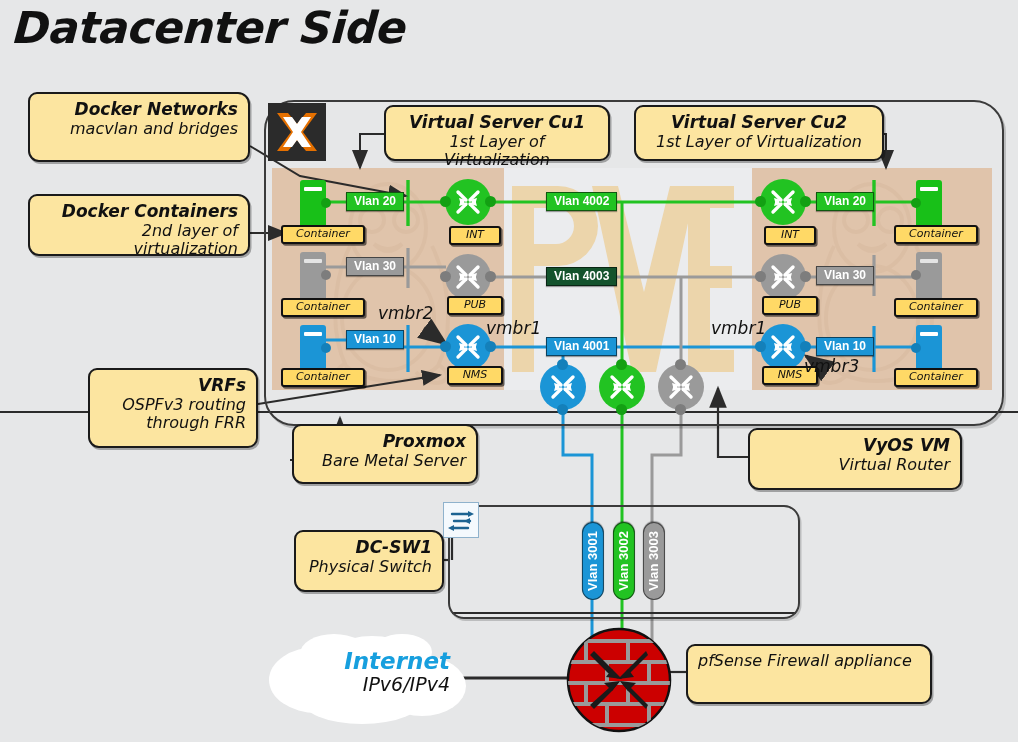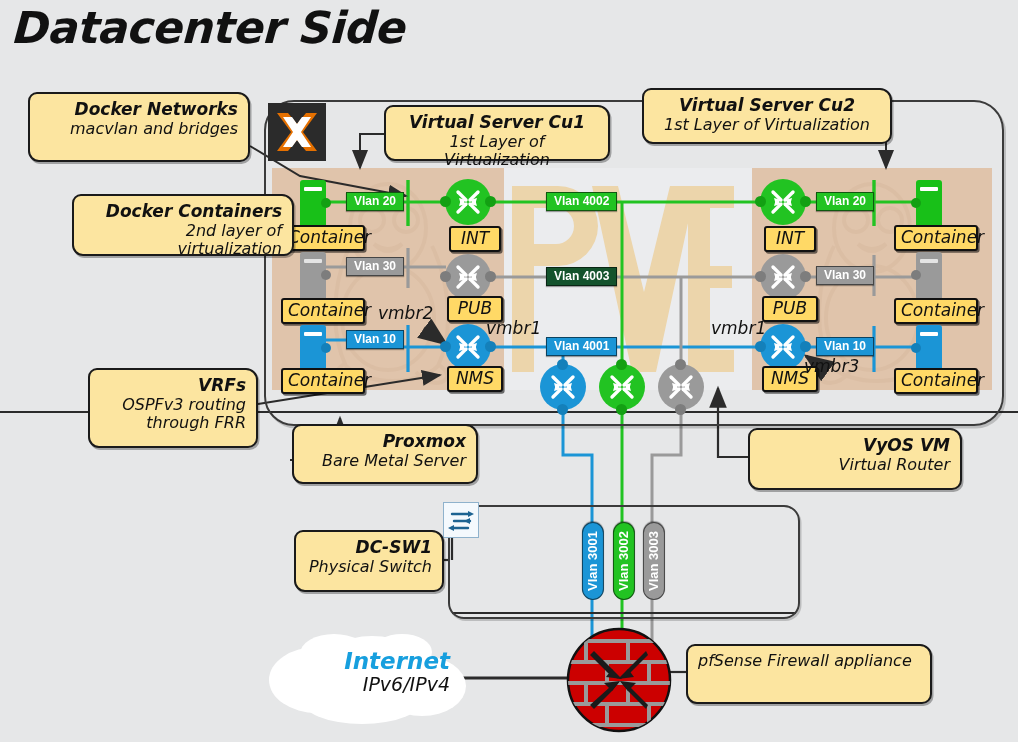--- a/index.html
+++ b/index.html
@@ -78,21 +78,21 @@
   .srv .slot{position:absolute;left:4px;top:7px;width:18px;height:4px;background:#fff;border-radius:1px;}
   .srv .nib{position:absolute;right:-5px;top:18px;width:10px;height:10px;border-radius:50%;}
 
   
   .plate{
     position:absolute;
     background:#ffd966;
     border:2px solid #111;
     border-radius:3px;
     box-shadow:1.6px 1.8px 0 rgba(0,0,0,.55);
-    font-size:17px;font-style:italic;color:#111;
+    font-size:11px;font-style:italic;color:#111;
     padding:1px 5px 2px 5px;
     white-space:nowrap;
     text-align:center;
     line-height:1.1;
   }
 
   
   .router{
     position:absolute;width:46px;height:46px;border-radius:50%;
   }
@@ -581,31 +581,31 @@
   <div id="cloud-text">
     <span class="a">Internet</span>
     <span class="b">IPv6/IPv4</span>
   </div>
 
   <div class="note" style="left:28px;top:92px;width:222px;height:70px;">
     <span class="t1">Docker Networks</span>
     <span class="t2">macvlan and bridges</span>
   </div>
 
-  <div class="note" style="left:28px;top:194px;width:222px;height:62px;margin-left:44px;">
+  <div class="note" style="left:28px;top:194px;width:222px;height:62px;">
     <span class="t1">Docker Containers</span>
     <span class="t2">2nd layer of virtualization</span>
   </div>
 
   <div class="note ctr" style="left:384px;top:105px;width:226px;height:56px;">
     <span class="t1">Virtual Server Cu1</span>
     <span class="t2">1st Layer of Virtualization</span>
   </div>
 
-  <div class="note ctr" style="left:634px;top:88px;width:250px;height:56px;margin-left:8px;">
+  <div class="note ctr" style="left:634px;top:105px;width:250px;height:56px;">
     <span class="t1">Virtual Server Cu2</span>
     <span class="t2">1st Layer of Virtualization</span>
   </div>
 
   <div class="note" style="left:88px;top:368px;width:170px;height:80px;">
     <span class="t1">VRFs</span>
     <span class="t2">OSPFv3 routing</span>
     <span class="t2">through FRR</span>
   </div>
 

